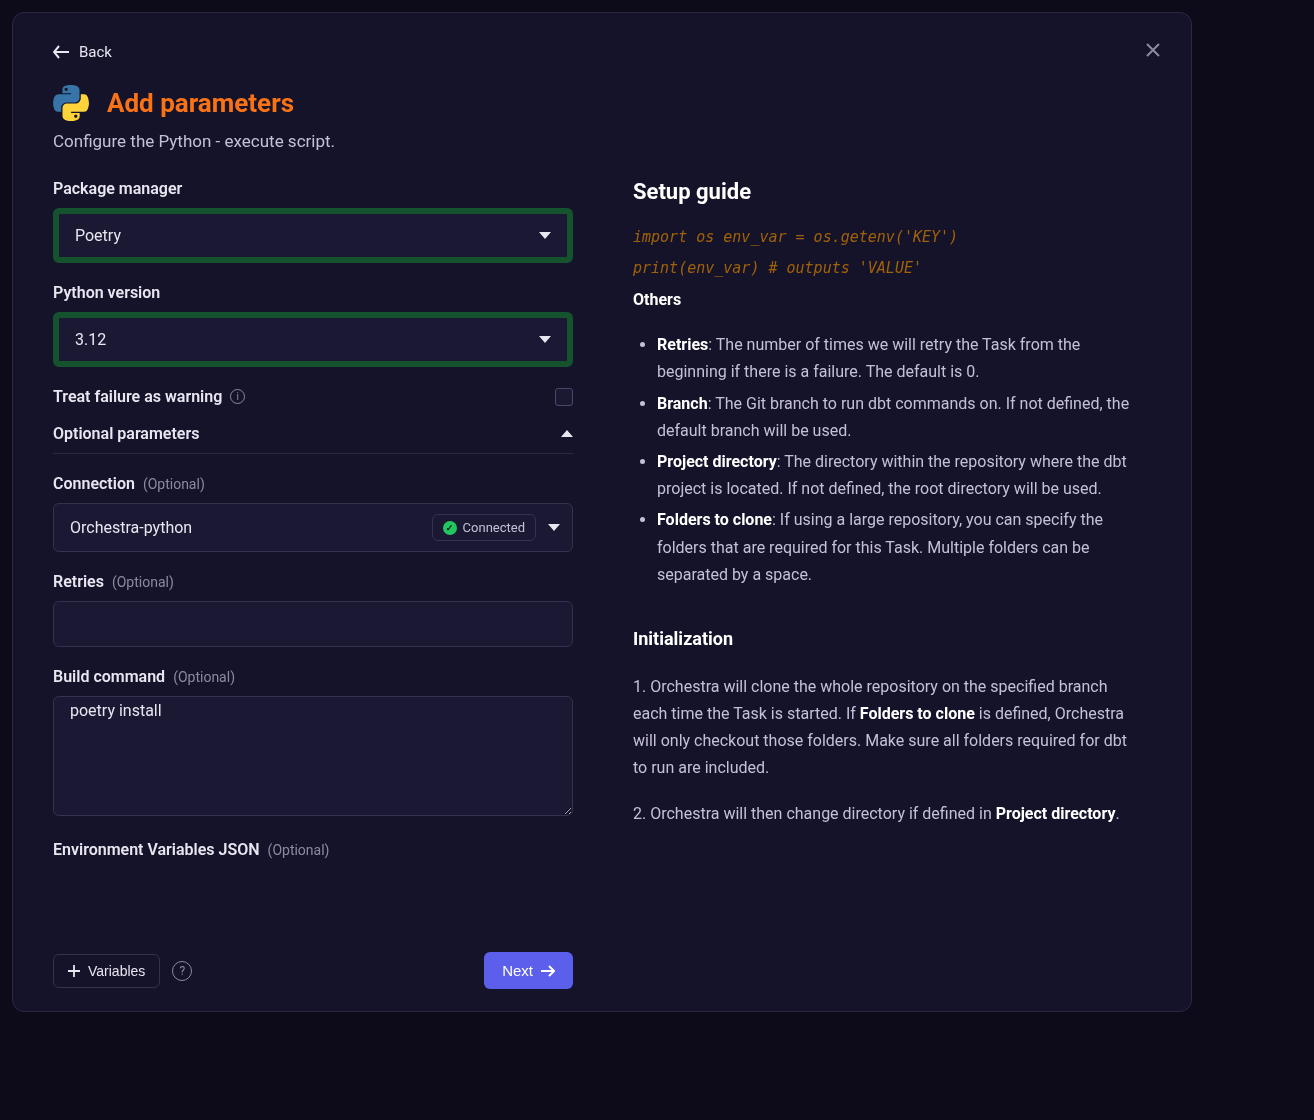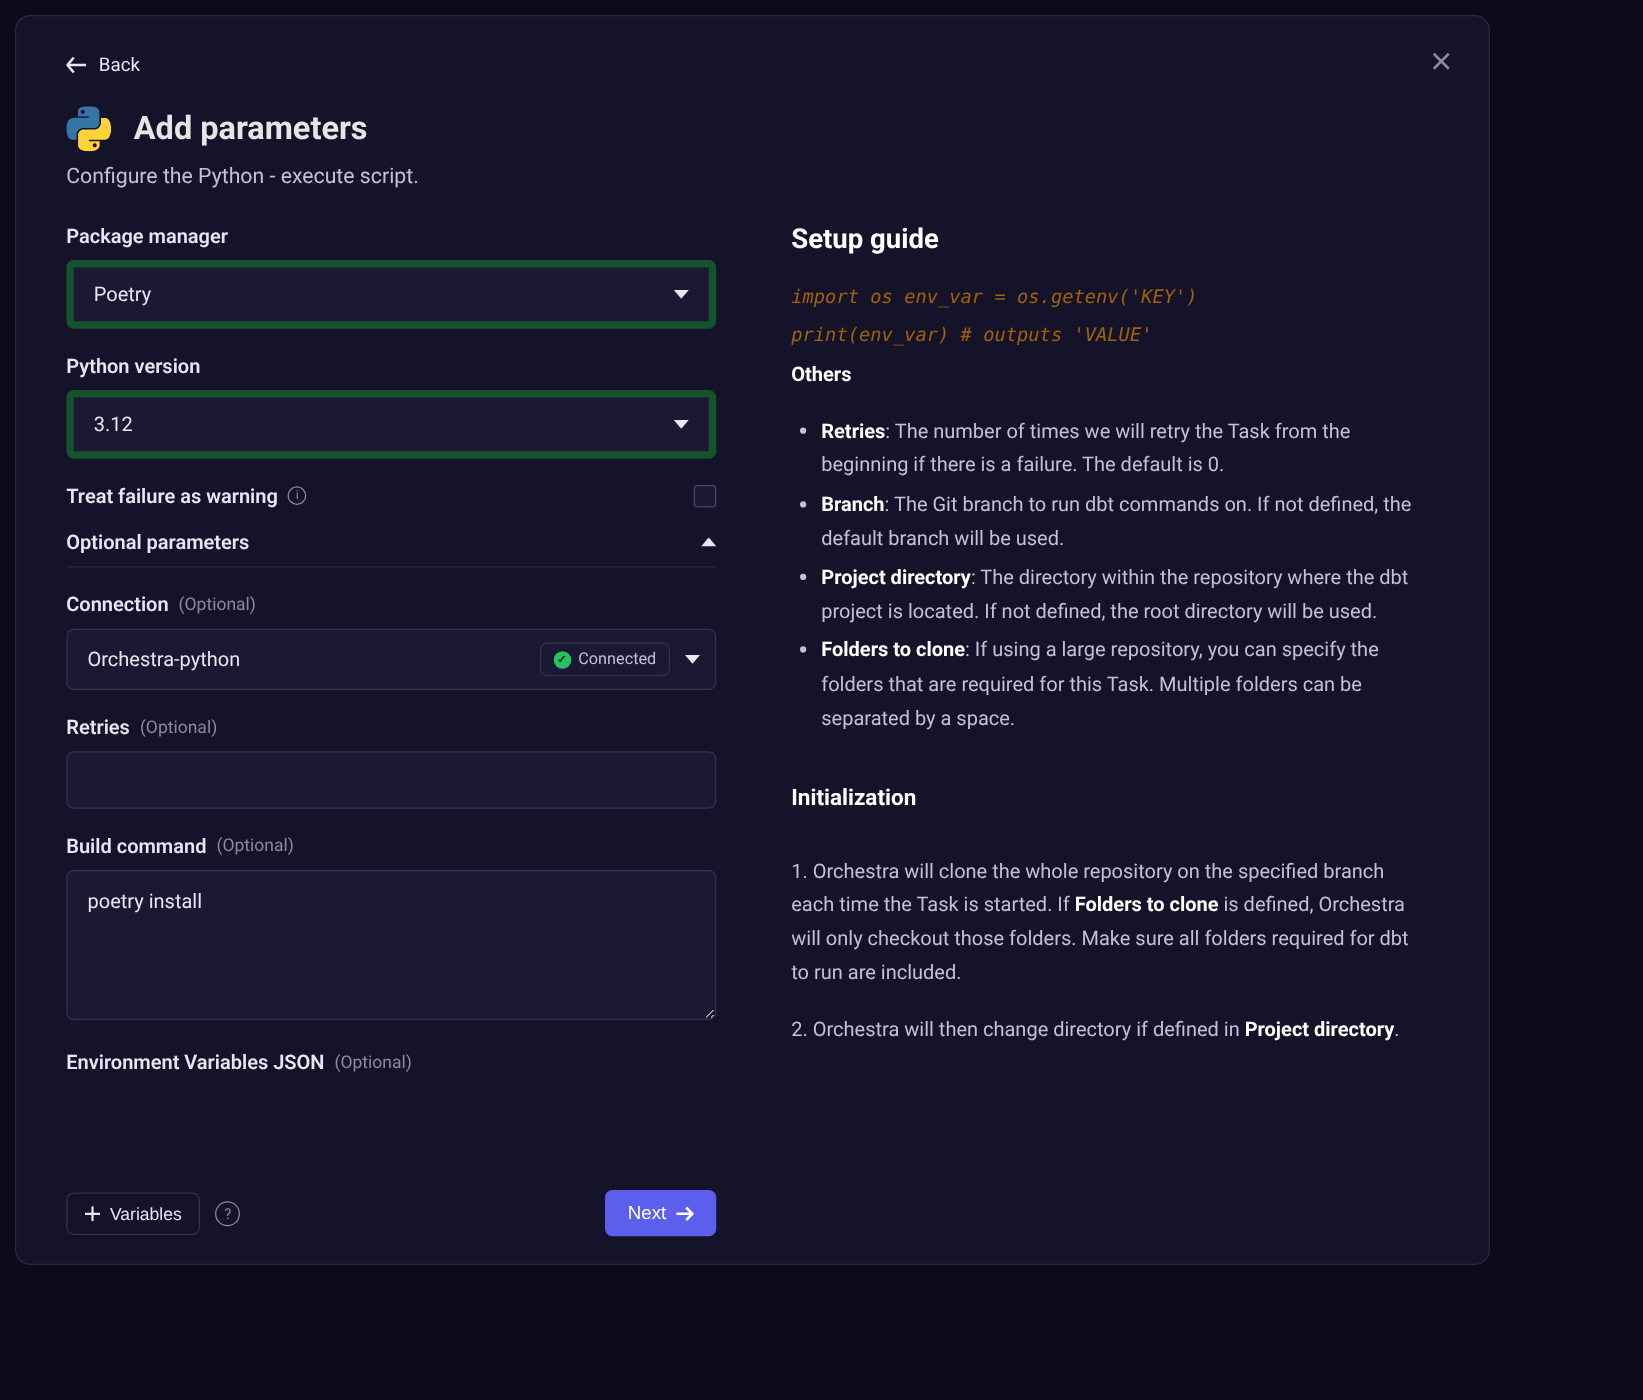--- a/index.html
+++ b/index.html
@@ -43,21 +43,21 @@
     border: none;
     line-height: 1;
   }
   .title-row {
     display: flex;
     align-items: center;
     gap: 18px;
     margin-bottom: 10px;
   }
   .py-icon { width: 36px; height: 36px; flex-shrink:0; }
-  .title-text { font-size: 26px; font-weight: 700; color: #e5e5e5; }
+  .title-text { font-size: 26px; font-weight: 700; color: #f97316; }
   .subtitle { color: #c3c0d8; font-size: 17px; margin-bottom: 28px; }
   .columns {
     display: flex;
     gap: 50px;
     height: 790px;
   }
   .left-col {
     width: 530px;
     overflow-y: auto;
     padding-right: 10px;
@@ -188,21 +188,21 @@
     padding: 12px 16px;
     color: #e8e6f0;
     font-size: 16px;
     height: 46px;
   }
   .textarea-input {
     width: 100%;
     background: #1a1833;
     border: 1px solid #34324f;
     border-radius: 6px;
-    padding: 14px 16px;
+    padding: 4px 16px;
     color: #e8e6f0;
     font-size: 16px;
     height: 120px;
     resize: both;
     font-family: inherit;
   }
   .footer {
     position: absolute;
     bottom: 22px;
     left: 40px;
@@ -254,21 +254,21 @@
     font-size: 15px;
     color: #a16207;
     line-height: 1.8;
     white-space: pre-wrap;
     margin-bottom: 4px;
     font-style: italic;
   }
   .right-col strong { color: #fff; font-weight:700; }
   .right-col ul { list-style: disc; padding-left: 24px; margin-bottom: 40px; }
   .right-col li { font-size: 16px; color: #c3c0d8; line-height: 1.7; margin-bottom: 4px; }
-  .right-col h3 { font-size: 18px; font-weight: 700; margin-bottom: 34px; color:#fff; }
+  .right-col h3 { font-size: 18px; font-weight: 700; margin-bottom: 24px; color:#fff; }
   .arrow-svg { stroke: #e8e6f0; stroke-width:2; fill:none; }
 </style>
 </head>
 <body>
 
 <div class="dialog">
 
   <button class="close-btn">
     <svg width="16" height="16" viewBox="0 0 16 16">
         <path d="M2 2 L14 14 M14 2 L2 14" stroke="#8b89a3" stroke-width="2" fill="none"></path>

